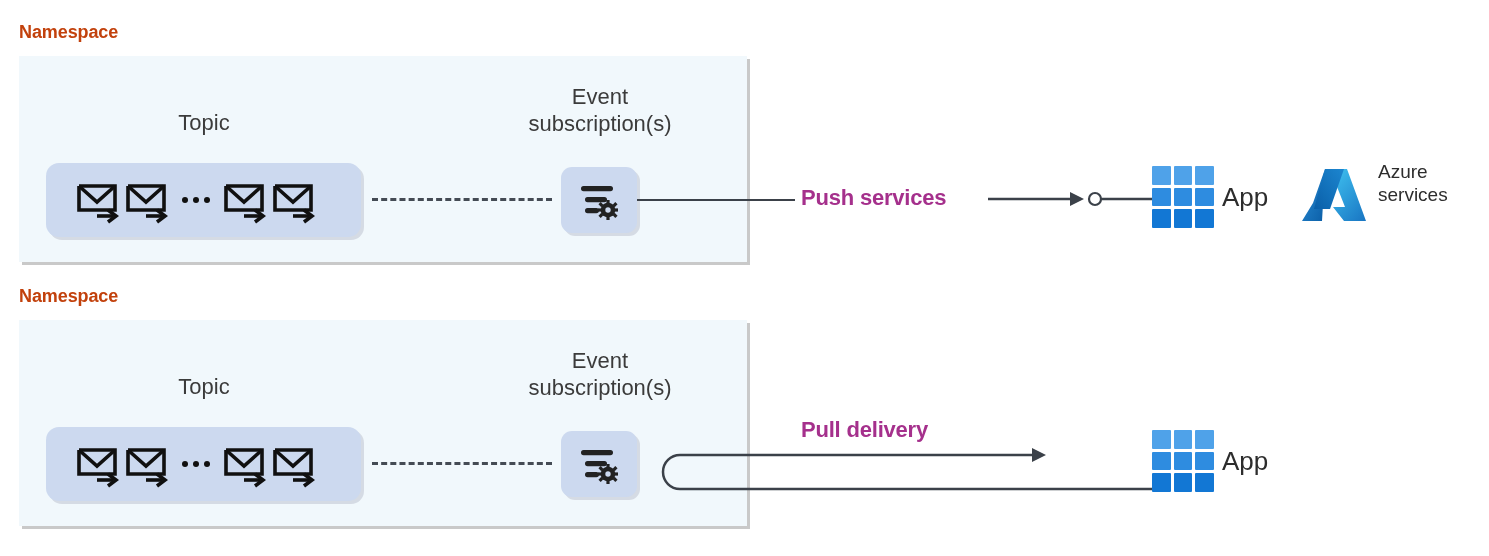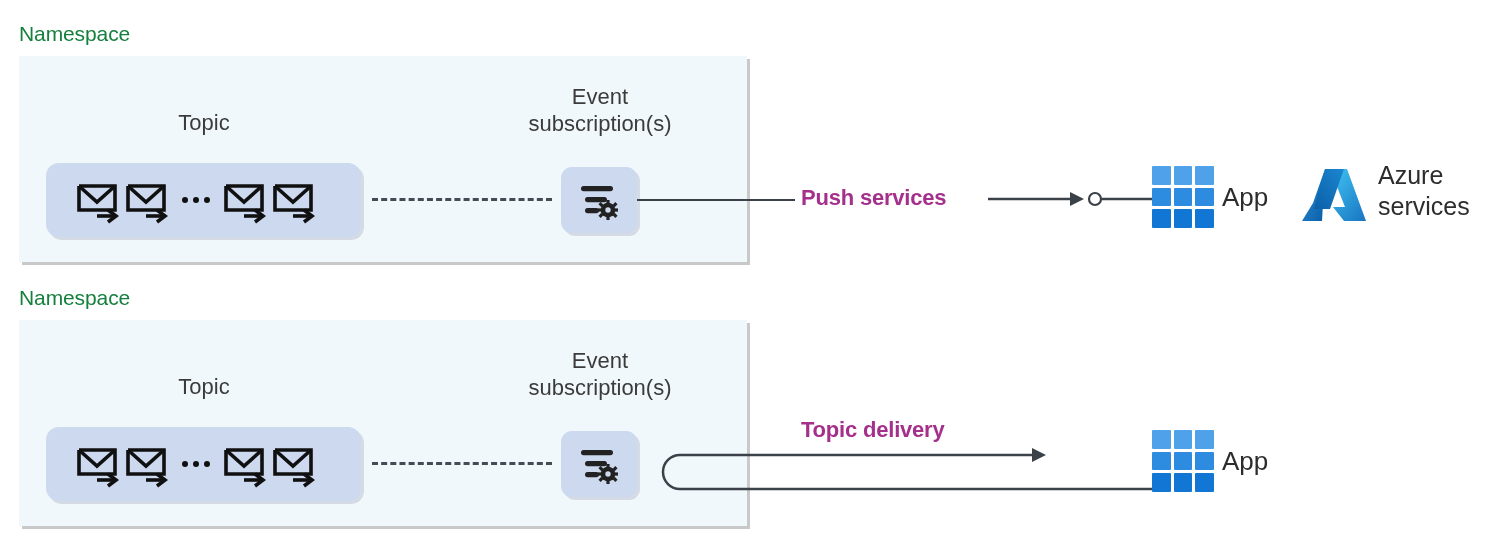--- a/index.html
+++ b/index.html
@@ -15,23 +15,23 @@
     position: relative;
     width: 1489px;
     height: 556px;
     background: #ffffff;
     overflow: hidden;
   }
 
   
   .ns-title {
     position: absolute;
-    font-size: 21px;
-    font-weight: normal;
-    color: #15803d;
+    font-size: 18px;
+    font-weight: bold;
+    color: #c2410c;
     letter-spacing: -0.1px;
     white-space: nowrap;
   }
   .ns-box {
     position: absolute;
     background: #f1f8fc;
     box-shadow: 3px 3px 0 0 #c9c9c9;
   }
 
   
@@ -124,21 +124,21 @@
   .app-grid span { display: block; border-radius: 1px; }
   .app-label {
     position: absolute;
     font-size: 26px;
     color: #2d2d2d;
     white-space: nowrap;
   }
   .azure-logo { position: absolute; }
   .azure-label {
     position: absolute;
-    font-size: 25px;
+    font-size: 19px;
     color: #2d2d2d;
     line-height: 1.22;
     white-space: pre-line;
   }
 </style>
 </head>
 <body>
 
 <div id="canvas">
 
@@ -329,21 +329,21 @@
           <rect x="-8.6" y="-7.4" width="3.2" height="4" transform="rotate(-45 -7 -5.4)"></rect>
           <rect x="5.4" y="3.4" width="3.2" height="4" transform="rotate(-45 7 5.4)"></rect>
           <rect x="5.4" y="-7.4" width="3.2" height="4" transform="rotate(45 7 -5.4)"></rect>
           <rect x="-8.6" y="3.4" width="3.2" height="4" transform="rotate(45 -7 5.4)"></rect>
         </g>
         <circle cx="0" cy="0" r="2.7" fill="#ccd9ef"></circle>
       </g>
     </svg>
   </div>
 
-  <div class="delivery-label" style="left:801px; top:417px;">Topic delivery</div>
+  <div class="delivery-label" style="left:801px; top:417px;">Pull delivery</div>
 
   <svg class="svg-layer">
     <path d="M1040 455 L680 455 A17 17 0 0 0 680 489 L1152 489" fill="none" stroke="#3b4149" stroke-width="2.5" stroke-linecap="butt"></path>
     <path d="M1032 448 L1046 455 L1032 462 Z" fill="#3b4149"></path>
   </svg>
 
   <div class="app-grid" style="left:1152px; top:430px; width:62px; height:62px;">
     <span style="background:#4fa2e9"></span>
       <span style="background:#4fa2e9"></span>
       <span style="background:#4fa2e9"></span>

